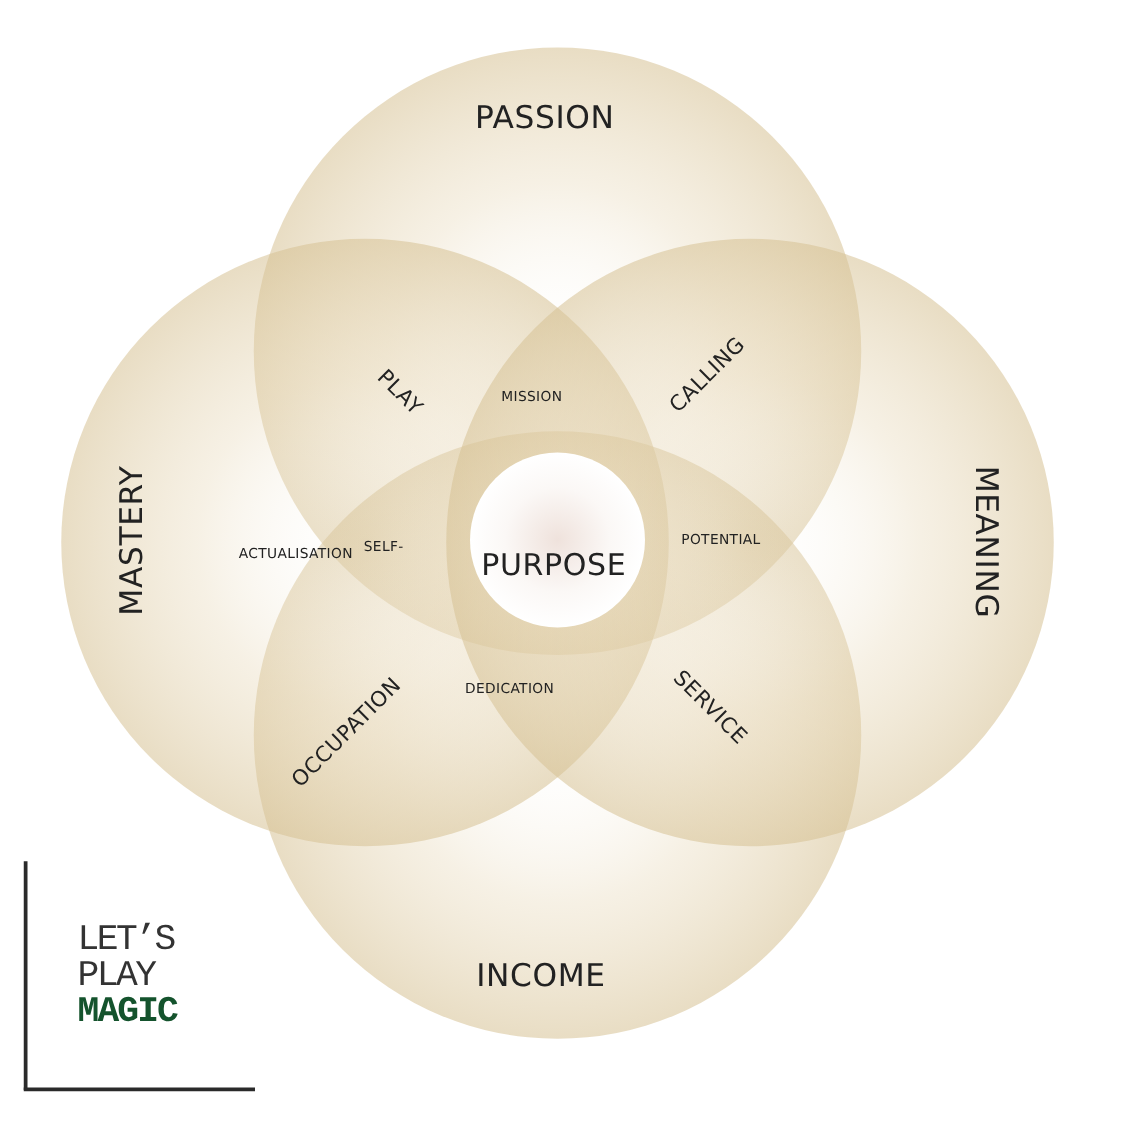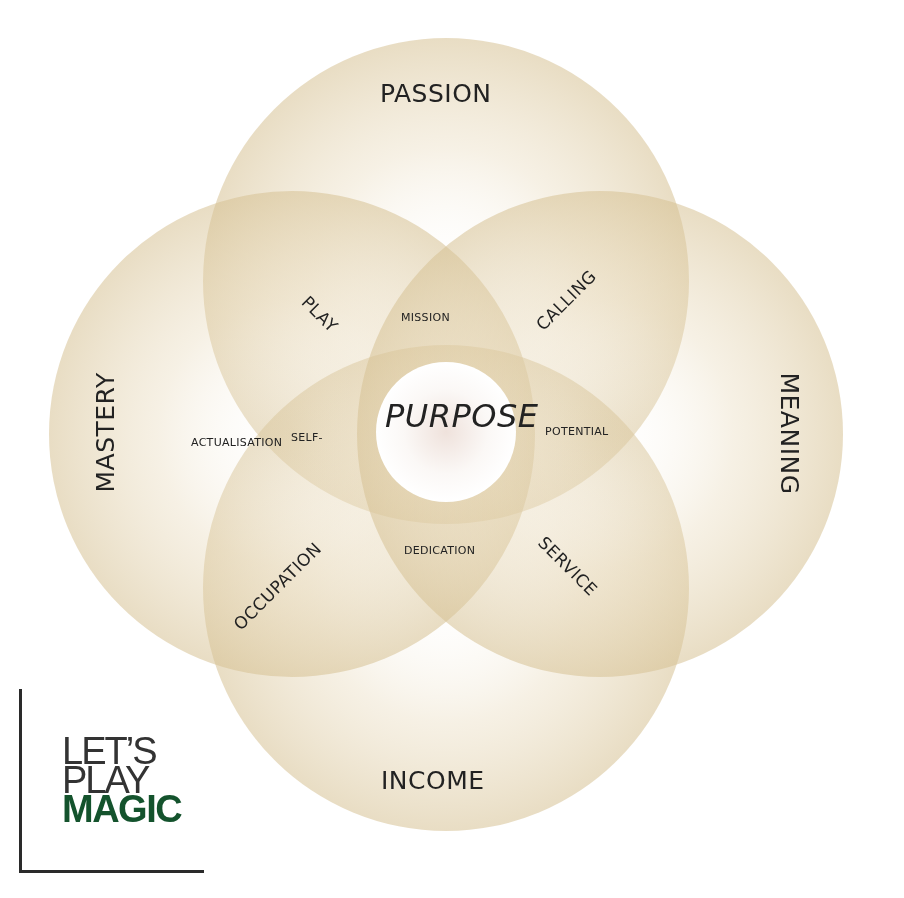--- a/index.html
+++ b/index.html
@@ -2,21 +2,21 @@
 <html><head>
 <meta charset="utf-8">
 <style>
   html, body { margin:0; padding:0; background:#ffffff; }
   body { width:904px; height:898px; position:relative; overflow:hidden; font-family:"DejaVu Sans", sans-serif; }
   #stage { position:absolute; left:0; top:0; width:904px; height:898px; }
   .lbl { position:absolute; color:#222222; white-space:nowrap; transform-origin:center center; line-height:1; }
   .main-lbl { font-size:25px; letter-spacing:0.5px; }
   .mid-lbl { font-size:17px; letter-spacing:0.5px; }
   .sm-lbl { font-size:11px; letter-spacing:0.3px; }
-  .logo { position:absolute; left:62px; top:737px; font-family:Liberation Sans, sans-serif; font-size:38px; line-height:29px; letter-spacing:-2px; }
+  .logo { position:absolute; left:62px; top:737px; font-family:Liberation Mono, monospace; font-size:29px; line-height:29px; letter-spacing:-2px; }
   .logo .l1, .logo .l2 { color:#333333; font-weight:normal; }
   .logo .l3 { color:#14532d; font-weight:bold; letter-spacing:-1.5px; }
   .corner-v { position:absolute; left:19px; top:689px; width:3px; height:183px; background:#2a2a2a; }
   .corner-h { position:absolute; left:19px; top:870px; width:185px; height:3px; background:#2a2a2a; }
 </style>
 </head>
 <body>
 
 <div id="stage">
   <svg width="904" height="898" viewBox="0 0 904 898" style="position:absolute;left:0;top:0;">
@@ -44,25 +44,25 @@
   <div class="lbl main-lbl" style="left:45px;top:420px;width:120px;text-align:center;transform:rotate(-90deg);">MASTERY</div>
   <div class="lbl main-lbl" style="left:729px;top:420px;width:120px;text-align:center;transform:rotate(90deg);">MEANING</div>
 
   <div class="lbl mid-lbl" style="left:298px;top:306px;transform:rotate(45deg);">PLAY</div>
   <div class="lbl mid-lbl" style="left:528px;top:292px;transform:rotate(-45deg);">CALLING</div>
   <div class="lbl mid-lbl" style="left:220px;top:578px;transform:rotate(-45deg);">OCCUPATION</div>
   <div class="lbl mid-lbl" style="left:530px;top:558px;transform:rotate(45deg);">SERVICE</div>
 
   <div class="lbl sm-lbl" style="left:401px;top:312px;">MISSION</div>
   <div class="lbl sm-lbl" style="left:545px;top:426px;">POTENTIAL</div>
-  <div class="lbl sm-lbl" style="left:404px;top:545px;">DEDICATION</div>
+  <div class="lbl sm-lbl" style="left:372px;top:545px;">DEDICATION</div>
   <div class="lbl sm-lbl" style="left:291px;top:432px;">SELF-</div>
   <div class="lbl sm-lbl" style="left:191px;top:437px;">ACTUALISATION</div>
 
-  <div class="lbl main-lbl" style="left:385px;top:400px;font-size:32px;font-style:italic;">PURPOSE</div>
+  <div class="lbl main-lbl" style="left:385px;top:440px;font-size:24px;">PURPOSE</div>
 
   <div class="corner-v"></div>
   <div class="corner-h"></div>
   <div class="logo">
     <div class="l1">LET’S</div>
     <div class="l2">PLAY</div>
     <div class="l3">MAGIC</div>
   </div>
 </div>
 

